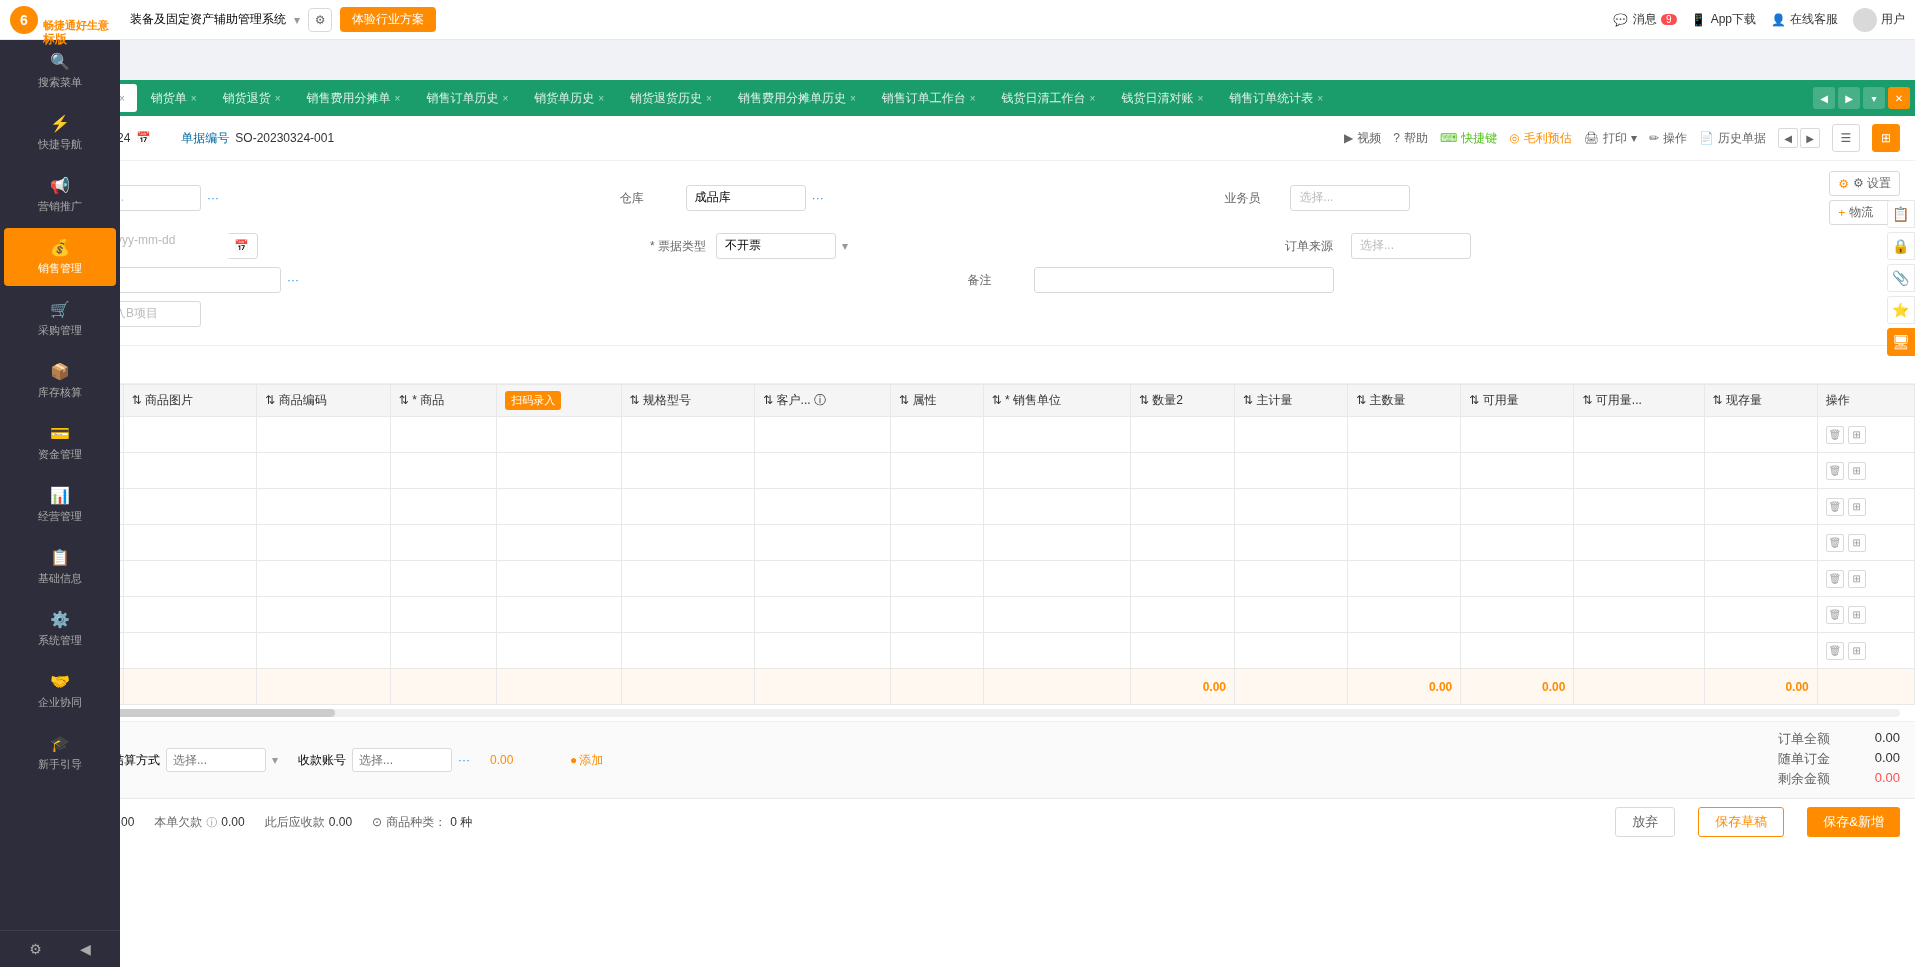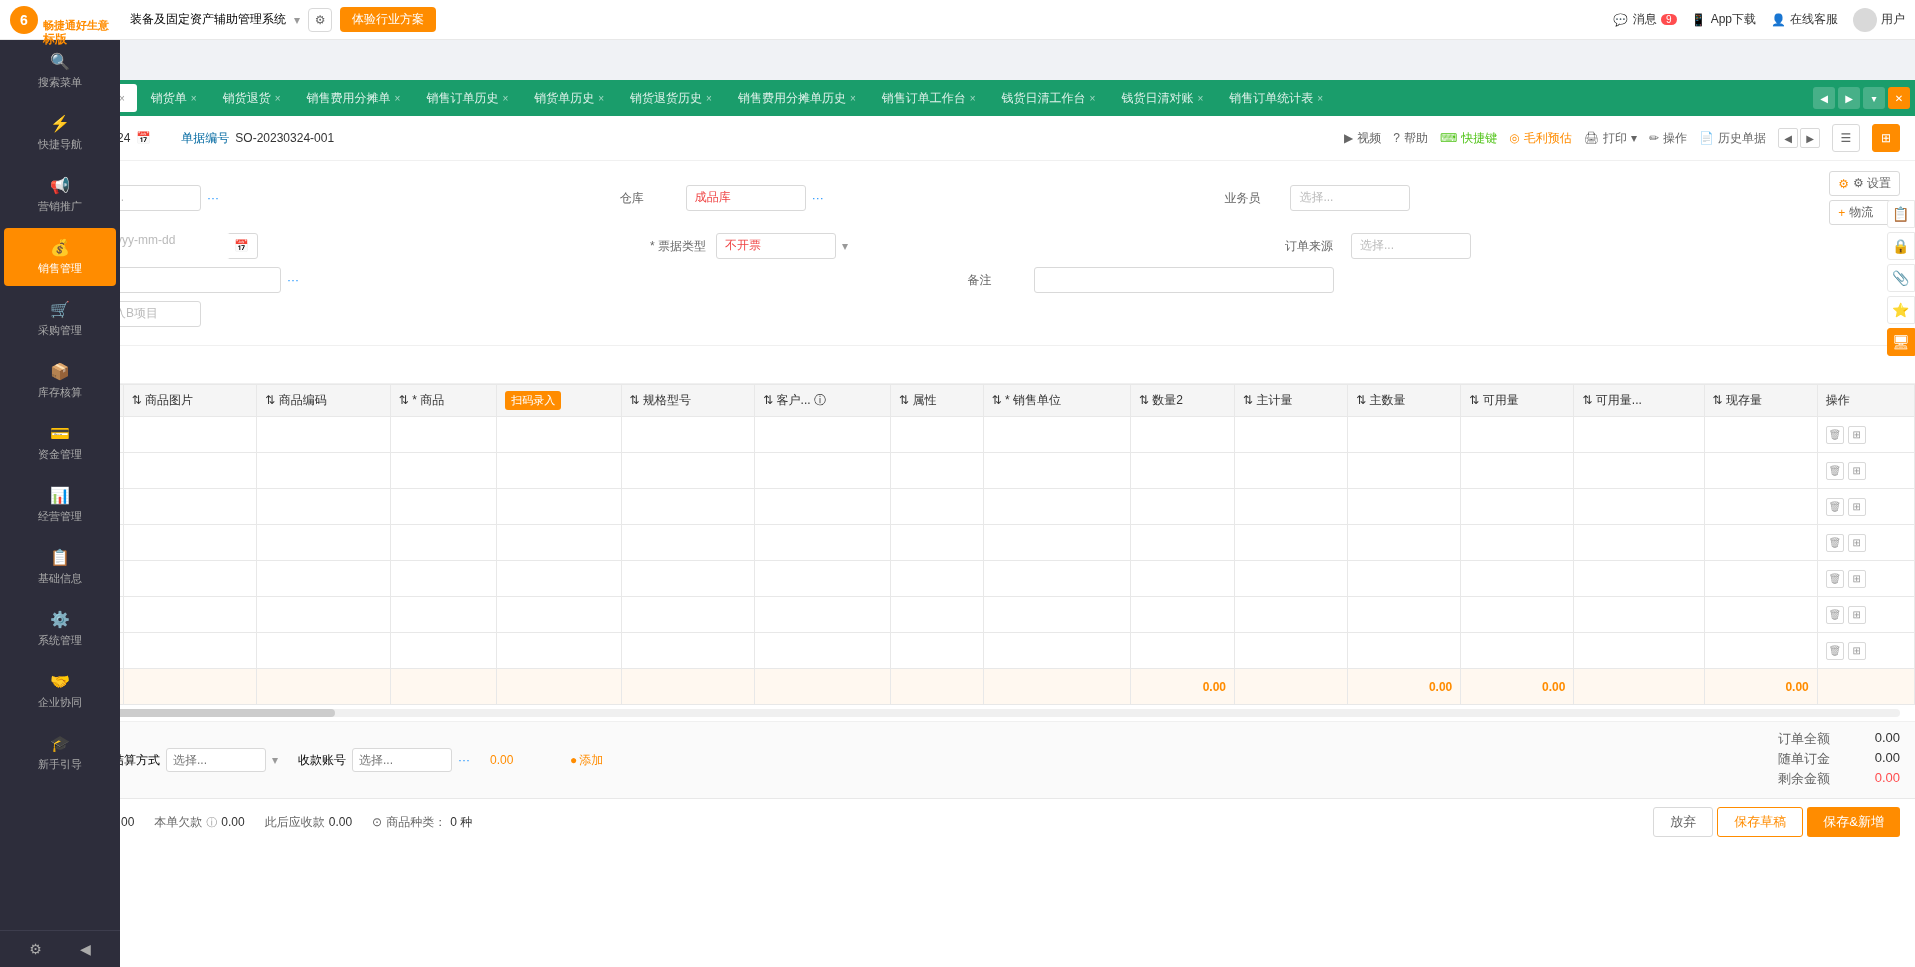--- a/index.html
+++ b/index.html
@@ -62,21 +62,21 @@
     .icon-btn { width: 28px; height: 28px; border: 1px solid #d9d9d9; border-radius: 3px; display: flex; align-items: center; justify-content: center; cursor: pointer; color: #666; font-size: 12px; }
 
     
     .form-area { padding: 10px 15px; border-bottom: 1px solid #f0f0f0; }
     .form-row { display: flex; align-items: center; margin-bottom: 8px; gap: 20px; }
     .form-field { display: flex; align-items: center; gap: 6px; flex: 1; }
     .form-label { color: #666; font-size: 12px; white-space: nowrap; min-width: 60px; }
     .form-label.required::before { content: '* '; color: #ff4d4f; }
     .form-input {
       border: 1px solid #d9d9d9; border-radius: 3px; padding: 3px 8px; font-size: 12px;
-      color: #ef4444; background: #fff; min-width: 120px; height: 26px; cursor: text;
+      color: #000000; background: #fff; min-width: 120px; height: 26px; cursor: text;
     }
     .form-input.placeholder { color: #bbb; }
     .form-dots { color: #1890ff; cursor: pointer; font-size: 12px; }
     .date-input { display: flex; align-items: center; gap: 4px; border: 1px solid #d9d9d9; border-radius: 3px; padding: 3px 8px; height: 26px; }
     .date-icon { color: #999; }
 
     
     .detail-tabs { display: flex; border-bottom: 1px solid #f0f0f0; padding: 0 15px; margin-top: 5px; }
     .detail-tab { padding: 6px 12px; font-size: 13px; cursor: pointer; color: #666; border-bottom: 2px solid transparent; }
     .detail-tab.active { color: #ff8c00; border-bottom-color: #ff8c00; font-weight: bold; }
@@ -118,21 +118,21 @@
     .summary-label { color: #666; }
     .summary-value { color: #333; min-width: 60px; text-align: right; }
 
     
     .footer {
       display: flex; align-items: center; padding: 8px 15px; background: #fff;
       border-top: 1px solid #e8e8e8; gap: 20px;
     }
     .footer-item { display: flex; align-items: center; gap: 4px; font-size: 12px; color: #666; }
     .footer-value { color: #333; }
-    .footer-btns { margin-left: auto; display: flex; gap: 4px; }
+    .footer-btns { margin-left: auto; display: flex; gap: 23px; }
     .discard-btn { border: 1px solid #d9d9d9; background: #fff; color: #666; padding: 5px 16px; border-radius: 3px; cursor: pointer; font-size: 13px; }
     .save-draft-btn { border: 1px solid #ff8c00; background: #fff; color: #ff8c00; padding: 5px 16px; border-radius: 3px; cursor: pointer; font-size: 13px; }
     .save-new-btn { background: #ff8c00; color: #fff; border: none; padding: 5px 16px; border-radius: 3px; cursor: pointer; font-size: 13px; }
 
     
     .right-panel {
       position: fixed; right: 0; top: 200px; display: flex; flex-direction: column; gap: 4px; z-index: 200;
     }
     .right-panel-btn {
       width: 28px; height: 28px; background: #fff; border: 1px solid #e8e8e8;

